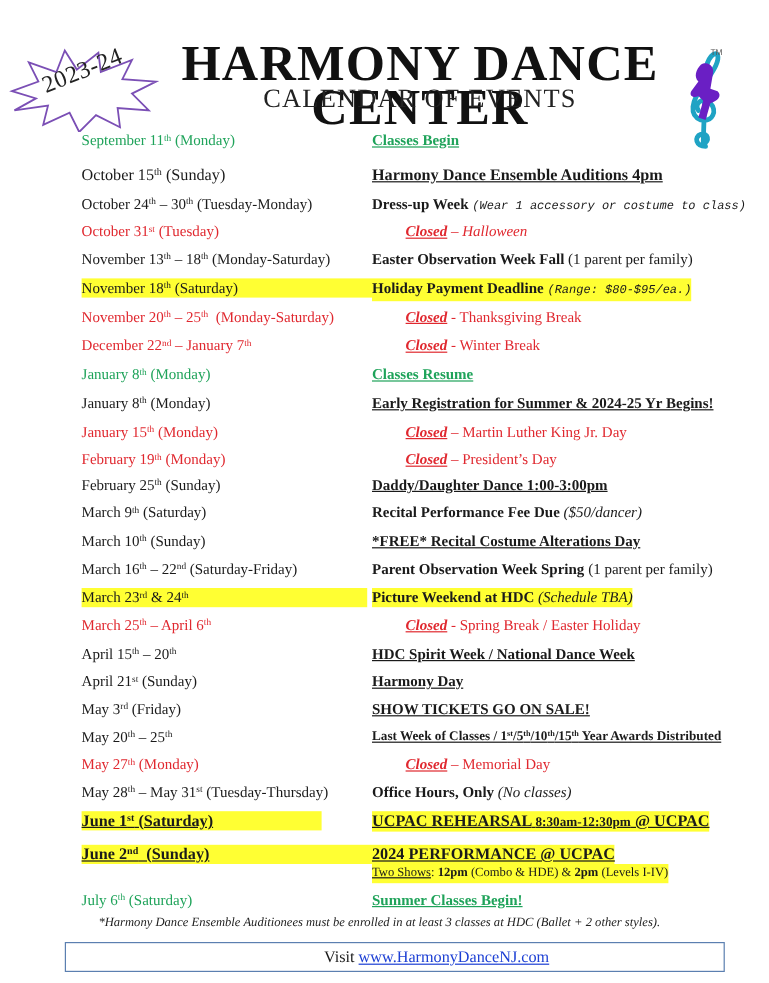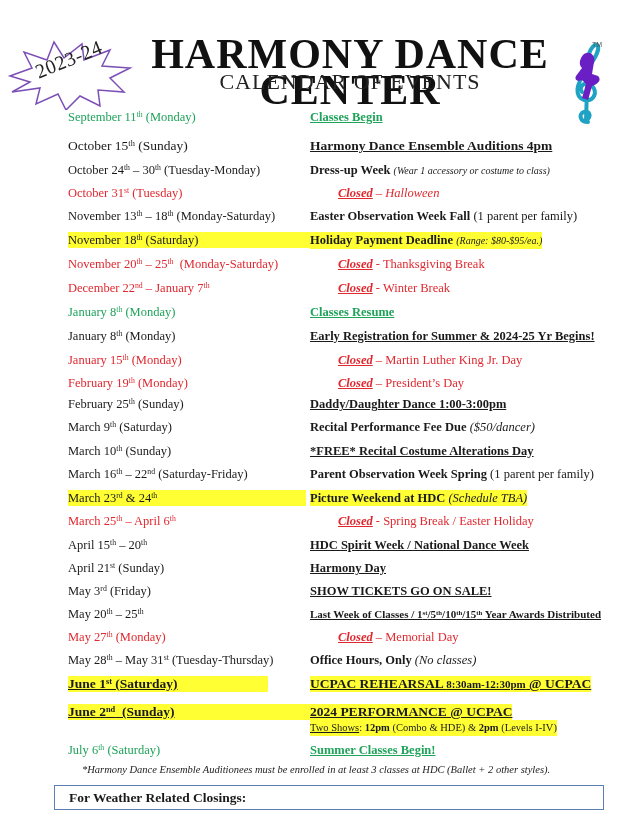--- a/index.html
+++ b/index.html
@@ -15,21 +15,21 @@
   .row { position: absolute; left: 68px; width: 560px; font-size: 12.5px; line-height: 16px; }
   .row .d { position: absolute; left: 0; top: 0; white-space: nowrap; }
   .row .e { position: absolute; left: 242px; top: 0; white-space: nowrap; }
   .hl-d, .hl-e { background: #ffff33; }
   .green { color: #1fa35a; }
   .red { color: #e0282f; }
   .black { color: #1a1a1a; }
   .b { font-weight: bold; text-decoration: underline; }
   .i { font-style: italic; margin-left: 28px; }
   .u { text-decoration: underline; }
-  .sm { font-size: 10px; }
+  .sm { font-size: 10px; font-family: Liberation Mono, monospace; }
   sup { font-size: 0.62em; line-height: 0; vertical-align: 0.5em; }
   .big { font-size: 13.5px; }
   .footnote { position: absolute; left: 82px; top: 764px; font-size: 10.5px; font-style: italic; color: #222; white-space: nowrap; }
   .weather { position: absolute; left: 54px; top: 785px; width: 550px; height: 25px; border: 1.5px solid #5b7fb0; box-sizing: border-box; }
   .weather .lbl { position: absolute; left: 14px; top: 4px; font-size: 13.5px; font-weight: bold; }
   .weather .visit { position: absolute; left: 215px; top: 4px; font-size: 13.5px; }
   .weather a { color: #1c3fd4; text-decoration: underline; }
 </style>
 </head>
 <body>
@@ -187,14 +187,14 @@
 
   <div class="row green" style="top:742px">
     <span class="d">July 6<sup>th</sup> (Saturday)</span>
     <span class="e b">Summer Classes Begin!</span>
   </div>
 </div>
 
 <div class="footnote">*Harmony Dance Ensemble Auditionees must be enrolled in at least 3 classes at HDC (Ballet + 2 other styles).</div>
 
 <div class="weather">
-  <span class="lbl">For Weather Related Closings:</span>
+  <span class="visit"><span>Visit</span> <a>www.HarmonyDanceNJ.com</a></span>
 </div>
 
 </body></html>

